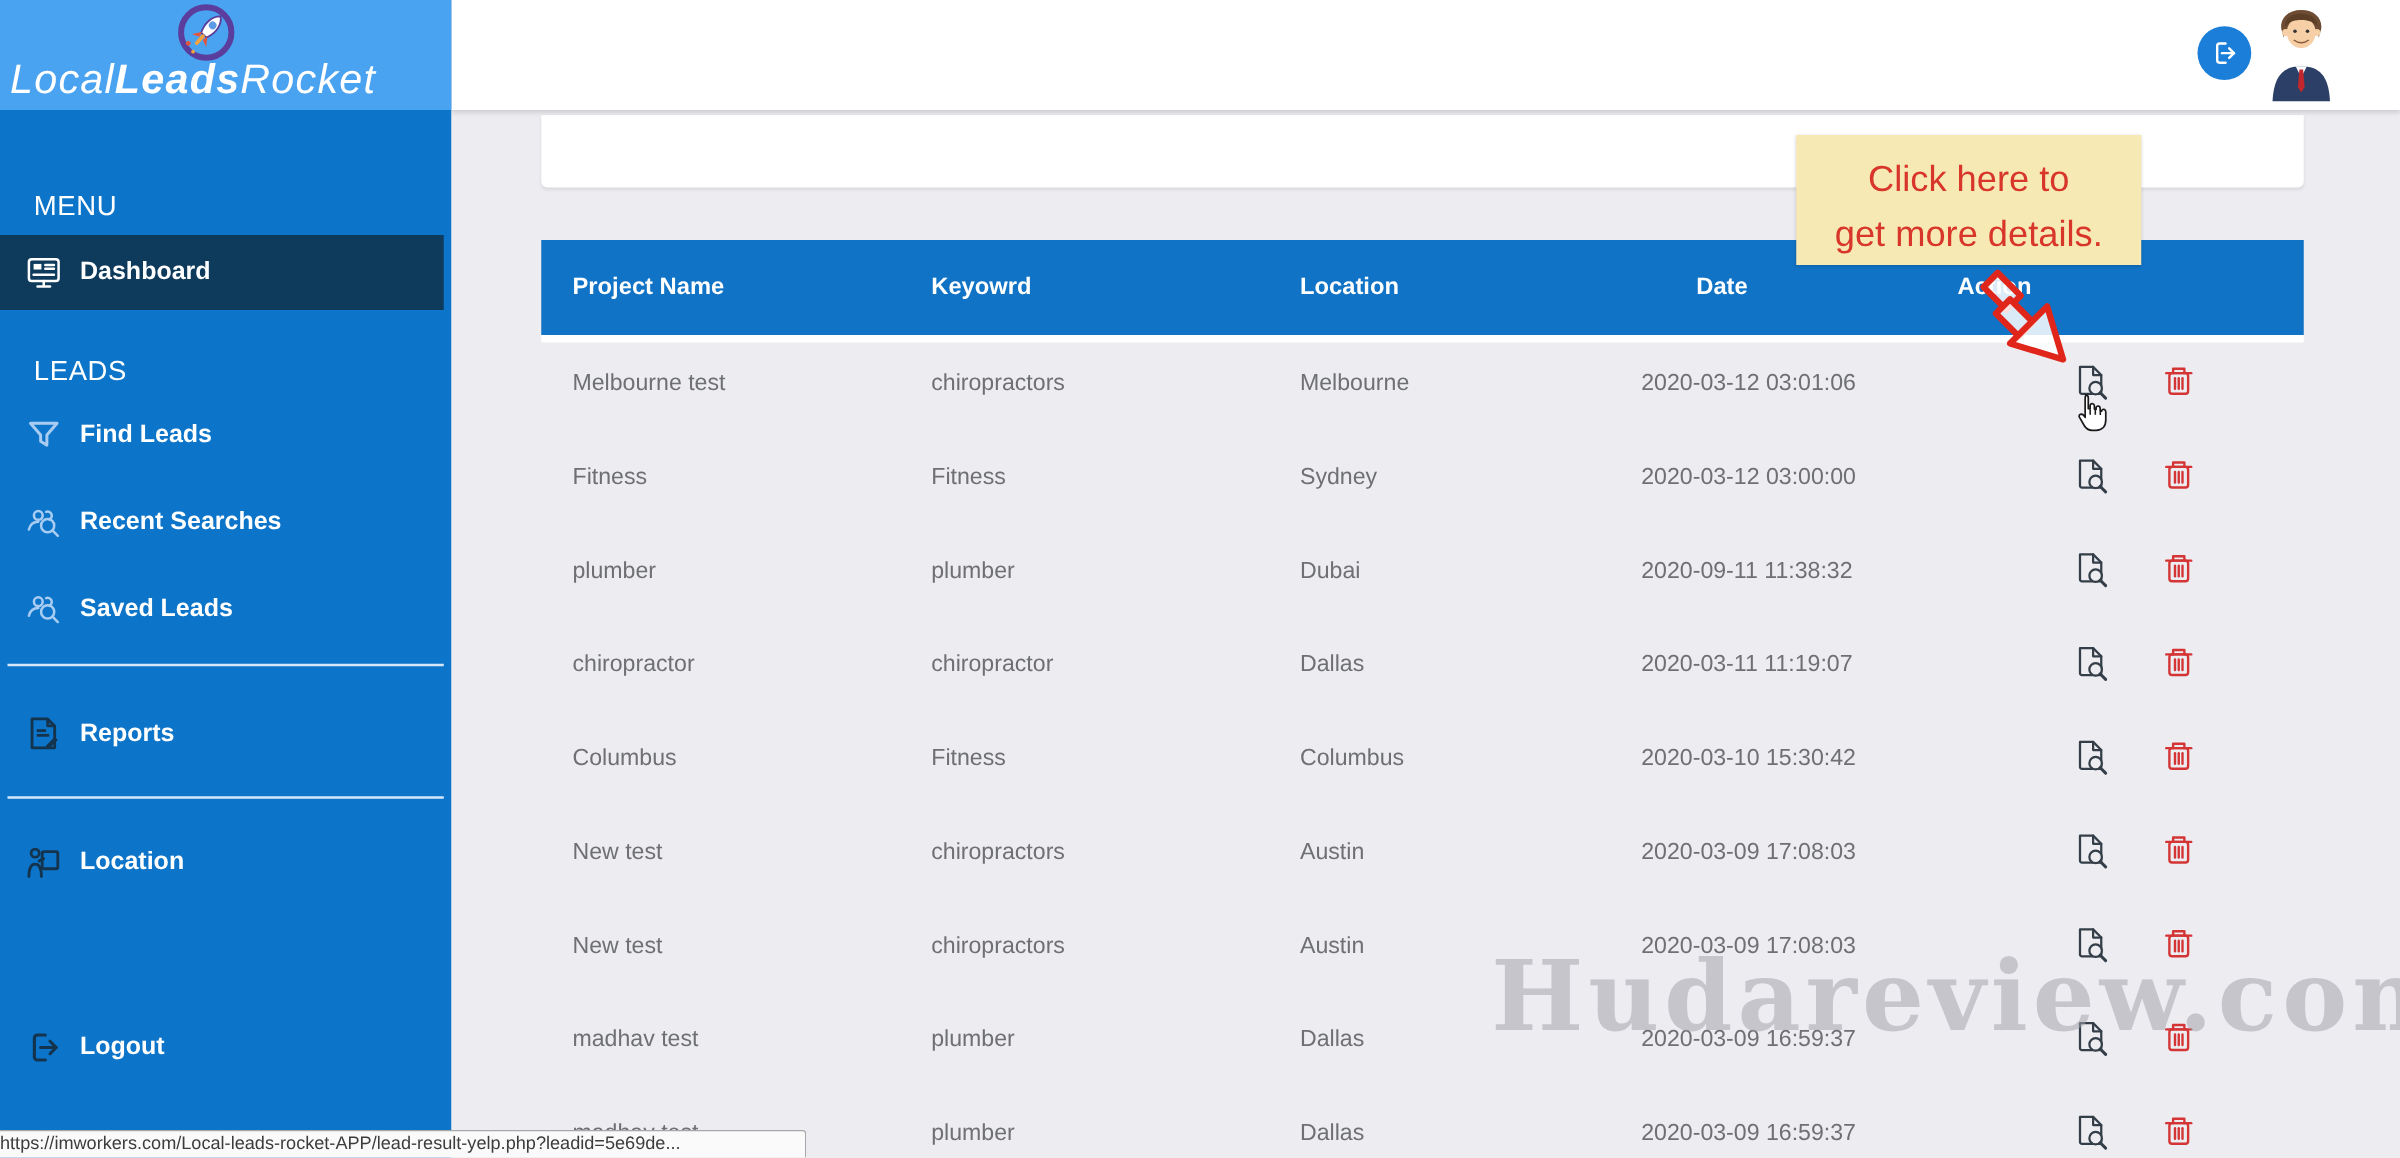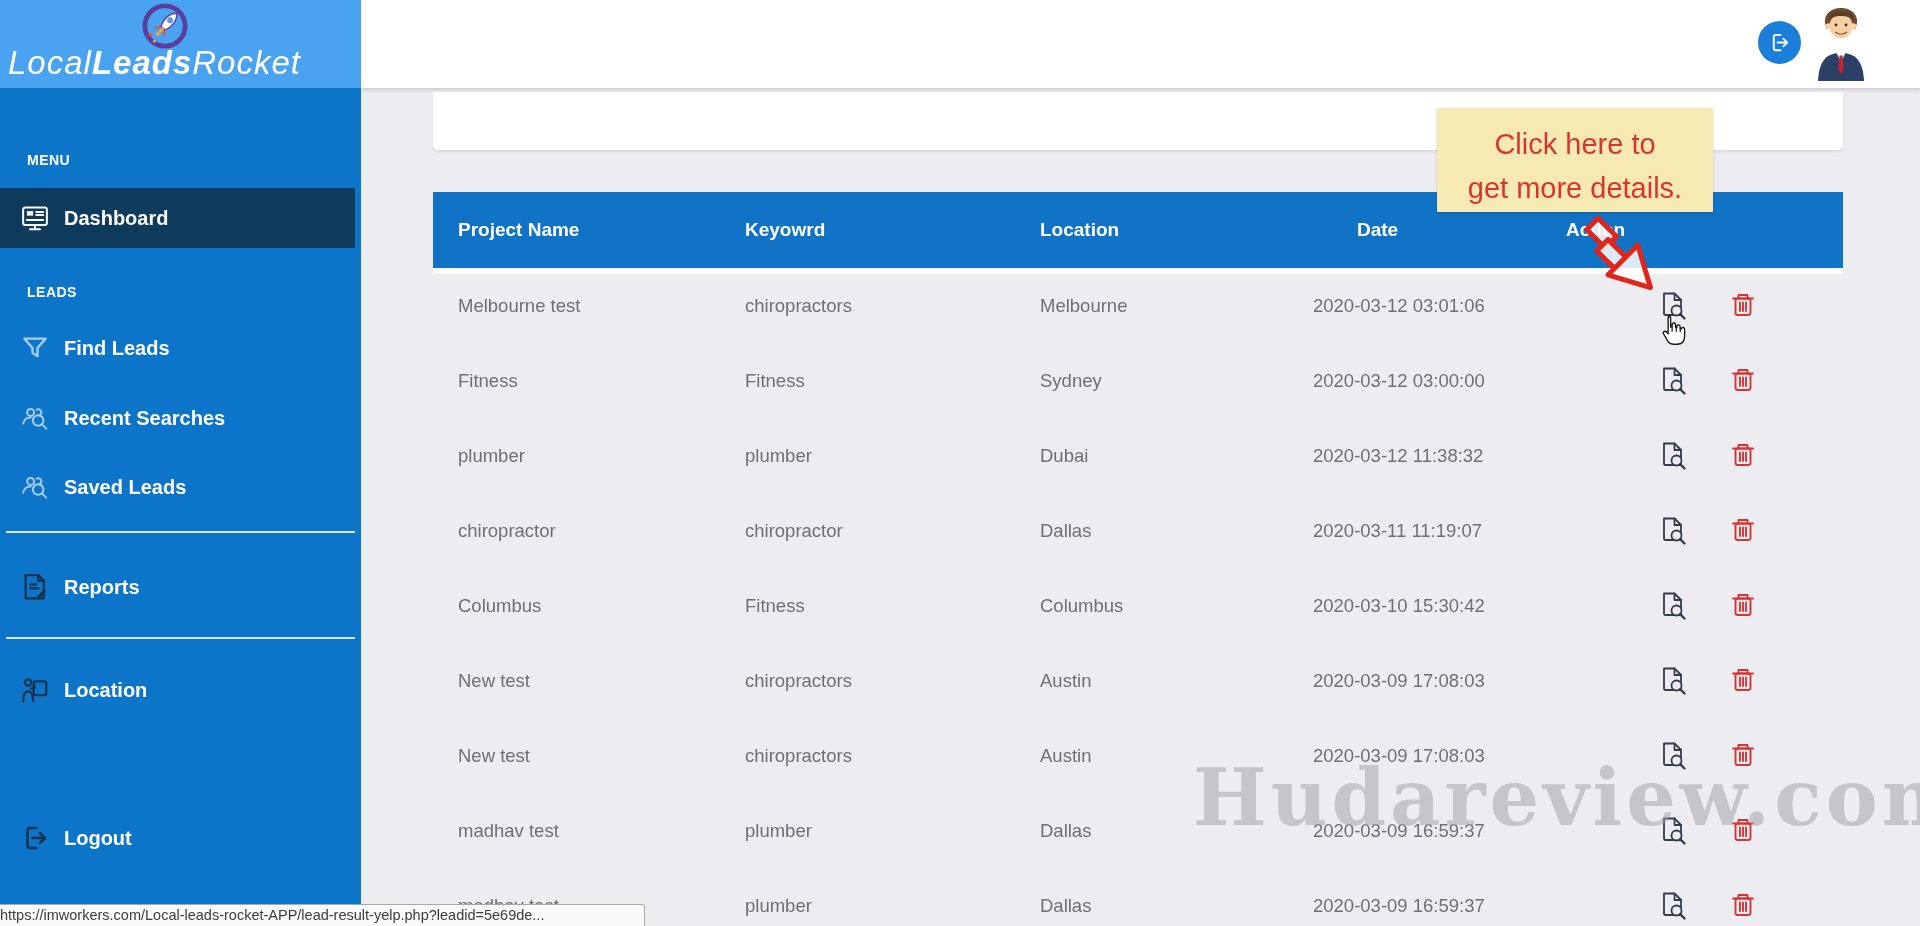--- a/index.html
+++ b/index.html
@@ -15,21 +15,21 @@
        font-family:"Liberation Sans",sans-serif;background:var(--page_bg)}
   svg{overflow:visible;display:block}
 
   
   .sidebar{position:absolute;left:0;top:0;width:361px;height:926px;background:var(--sidebar);z-index:5}
   .logo-band{position:absolute;left:0;top:0;width:361px;height:88px;background:var(--logo_band)}
   .emblem{position:absolute;left:142px;top:3px;width:46px;height:46px}
   .logo-text{position:absolute;left:8px;top:44px;font-size:33px;font-style:italic;color:#fff;
              white-space:nowrap;letter-spacing:1px}
   .logo-text .bold{font-weight:700}
-  .side-heading{position:absolute;left:27px;color:#fff;font-weight:700;font-size:14px;letter-spacing:.5px}
+  .side-heading{position:absolute;left:27px;color:#fff;font-weight:400;font-size:22px;letter-spacing:.5px}
   #menu-heading{top:152px}
   #leads-heading{top:284px}
   .side-item{position:absolute;left:0;width:355px;height:60px;color:#fff;cursor:pointer}
   .side-item.selected{background:var(--sidebar_selected)}
   .side-item .icon{position:absolute;left:20px;top:50%;transform:translateY(-50%);width:30px;height:30px}
   .side-item .label{position:absolute;left:64px;top:50%;transform:translateY(-50%);
                     font-size:20px;font-weight:600;white-space:nowrap}
   .side-divider{position:absolute;left:6px;width:349px;height:2px;background:rgba(235,245,255,.9)}
 
   
@@ -274,21 +274,21 @@
         <line x1="14" y1="11.5" x2="14" y2="20"></line>
         <line x1="17" y1="11.5" x2="17" y2="20"></line>
       </svg>
     </span>
   </div>
 
   <div class="row">
     <span class="cell c1">plumber</span>
     <span class="cell c2">plumber</span>
     <span class="cell c3">Dubai</span>
-    <span class="cell c4">2020-03-12 11:38:32</span>
+    <span class="cell c4">2020-09-11 11:38:32</span>
     <span class="action-view">
       <svg viewBox="0 0 28 30" fill="none" stroke="#343e48" stroke-width="1.8" stroke-linecap="round" stroke-linejoin="round">
         <path d="M5 2.5h10.5L22 9v13.5a1.5 1.5 0 0 1-1.5 1.5H6.5A1.5 1.5 0 0 1 5 22.5z"></path>
         <path d="M15.5 2.5V9H22"></path>
         <circle cx="17.5" cy="19.5" r="5" fill="#ececf1"></circle>
         <line x1="21.2" y1="23.2" x2="25.5" y2="27.5" stroke-width="2.4"></line>
       </svg>
     </span>
     <span class="action-del">
       <svg viewBox="0 0 28 30" fill="none" stroke="#d43434" stroke-width="1.9" stroke-linecap="round" stroke-linejoin="round">

